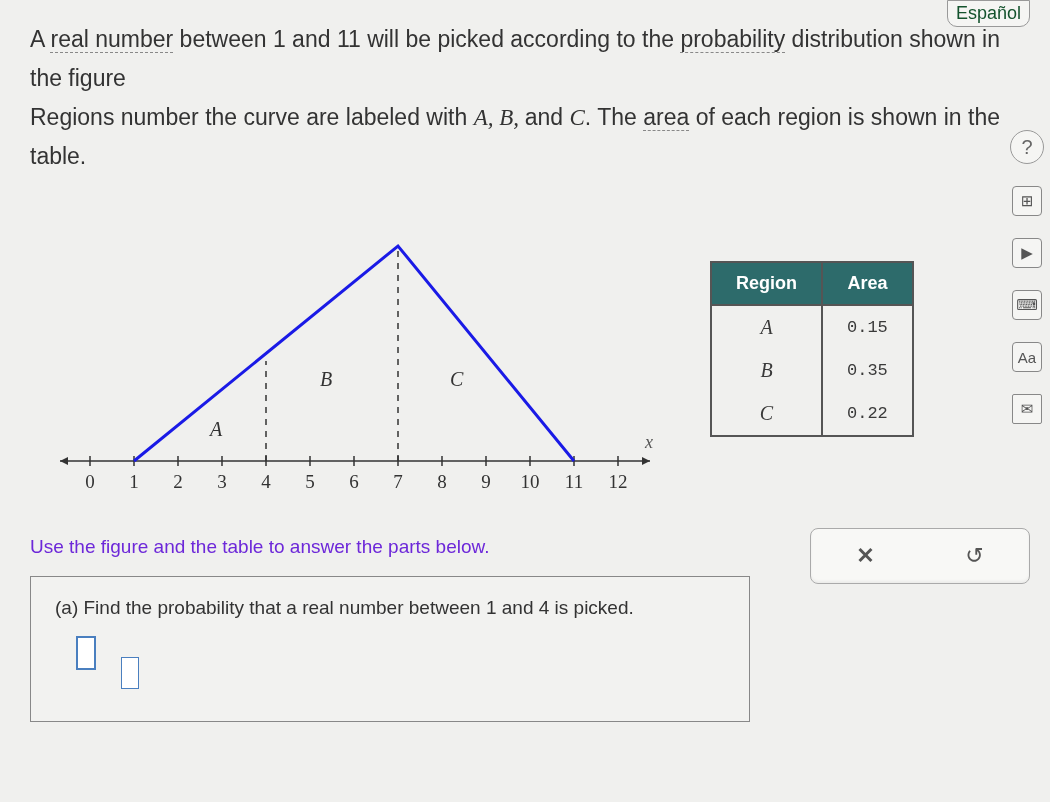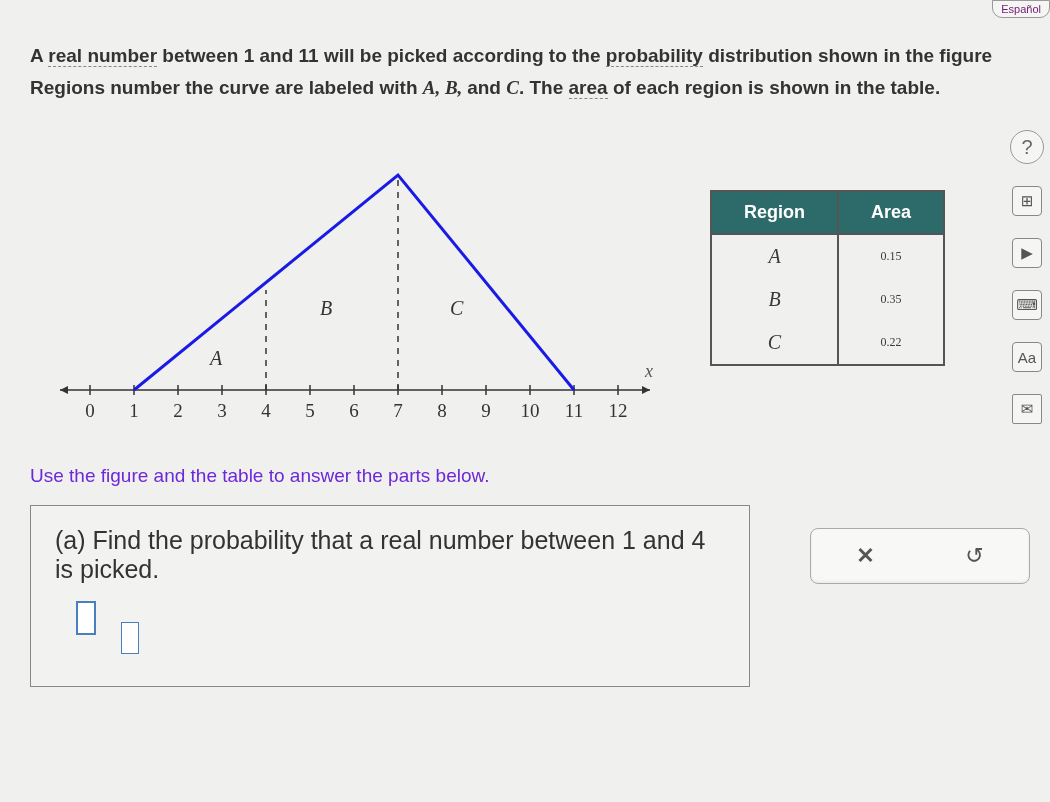--- a/index.html
+++ b/index.html
@@ -13,34 +13,33 @@
     overflow: hidden;
     color: #3a3a3a;
   }
   .page {
     padding: 10px 30px 20px 30px;
     position: relative;
   }
   .espanol {
     position: absolute;
     top: 0;
-    right: 0;
+    right: 20px;
     border: 1px solid #999;
     border-radius: 0 0 10px 10px;
     padding: 2px 8px;
-    font-size: 11px;
-    color: #701a75;
+    font-size: 18px;
+    color: #14532d;
     background: #f5f5f3;
   }
   .problem-text {
-    font-size: 19px;
+    font-size: 23px;
     line-height: 1.7;
-    margin-top: 30px;
+    margin-top: 10px;
     color: #333;
-    font-weight: bold;
   }
   .underline-link {
     border-bottom: 1px dashed #888;
     color: #333;
     cursor: pointer;
   }
   .figure-row {
     display: flex;
     align-items: flex-start;
     margin-top: 50px;
@@ -55,49 +54,49 @@
   .region-table {
     border-collapse: collapse;
     font-size: 19px;
     margin-top: 35px;
     border: 2px solid #555;
   }
   .region-table th {
     background: #2d6b6b;
     color: #fff;
     font-weight: bold;
-    padding: 10px 32px;
+    padding: 10px 24px;
     border: 2px solid #555;
     font-size: 18px;
   }
   .region-table td {
     padding: 10px 24px;
     text-align: center;
     border-left: 2px solid #555;
     border-right: 2px solid #555;
     font-style: italic;
     font-family: 'Times New Roman', serif;
     font-size: 20px;
   }
-  .region-table td.num { font-style: normal; font-family: Liberation Serif, serif; font-size: 12px; }
+  .region-table td.num { font-style: normal; font-family: Liberation Mono, monospace; font-size: 17px; }
   .region-table tr:last-child td { border-bottom: 2px solid #555; }
   .instruction {
     font-size: 19px;
     margin-top: 30px;
     color: #6d28d9;
   }
   .answer-box {
     border: 1.5px solid #888;
     margin-top: 18px;
     padding: 20px 24px;
     width: 720px;
     background: #f2f2f0;
   }
   .part {
-    font-size: 25px;
+    font-size: 19px;
     color: #333;
     margin-bottom: 10px;
   }
   .input-slot {
     width: 18px;
     height: 32px;
     border: 1.5px solid #4a7fbf;
     background: #fff;
     display: inline-block;
     margin: 8px 0 28px 22px;

